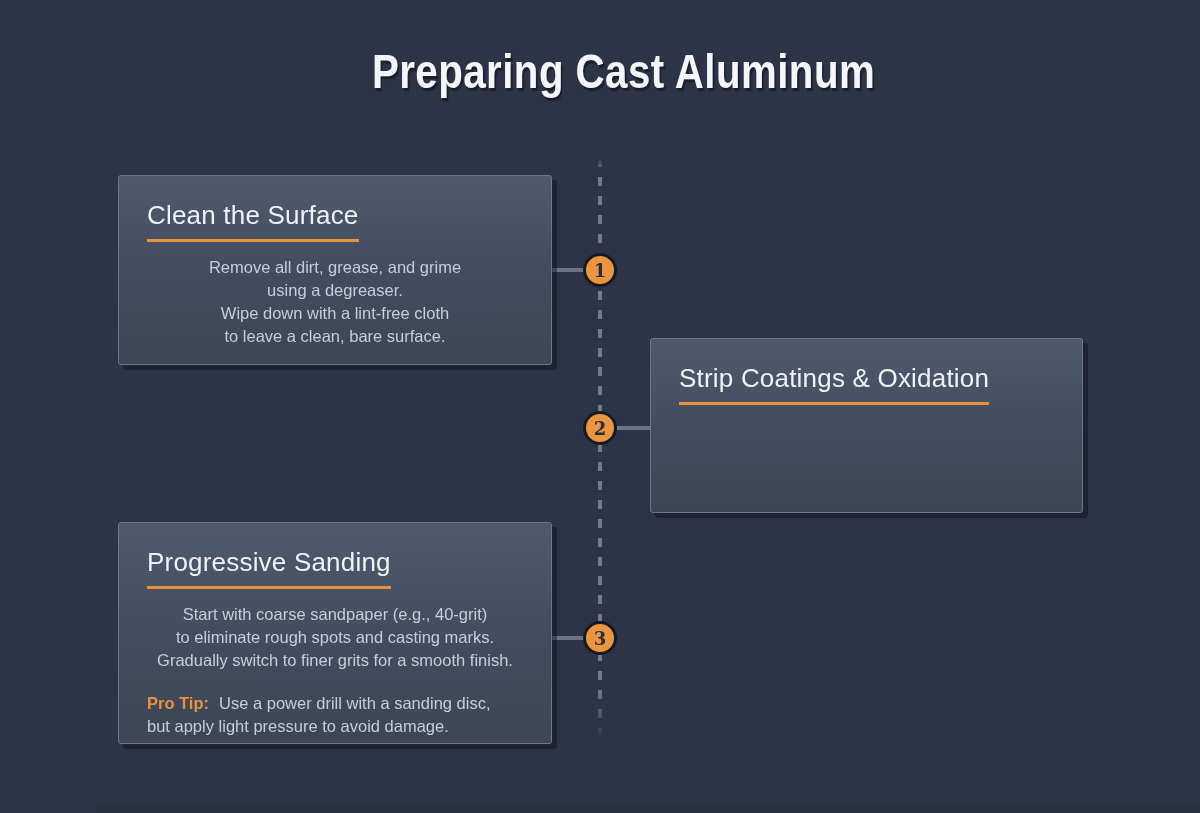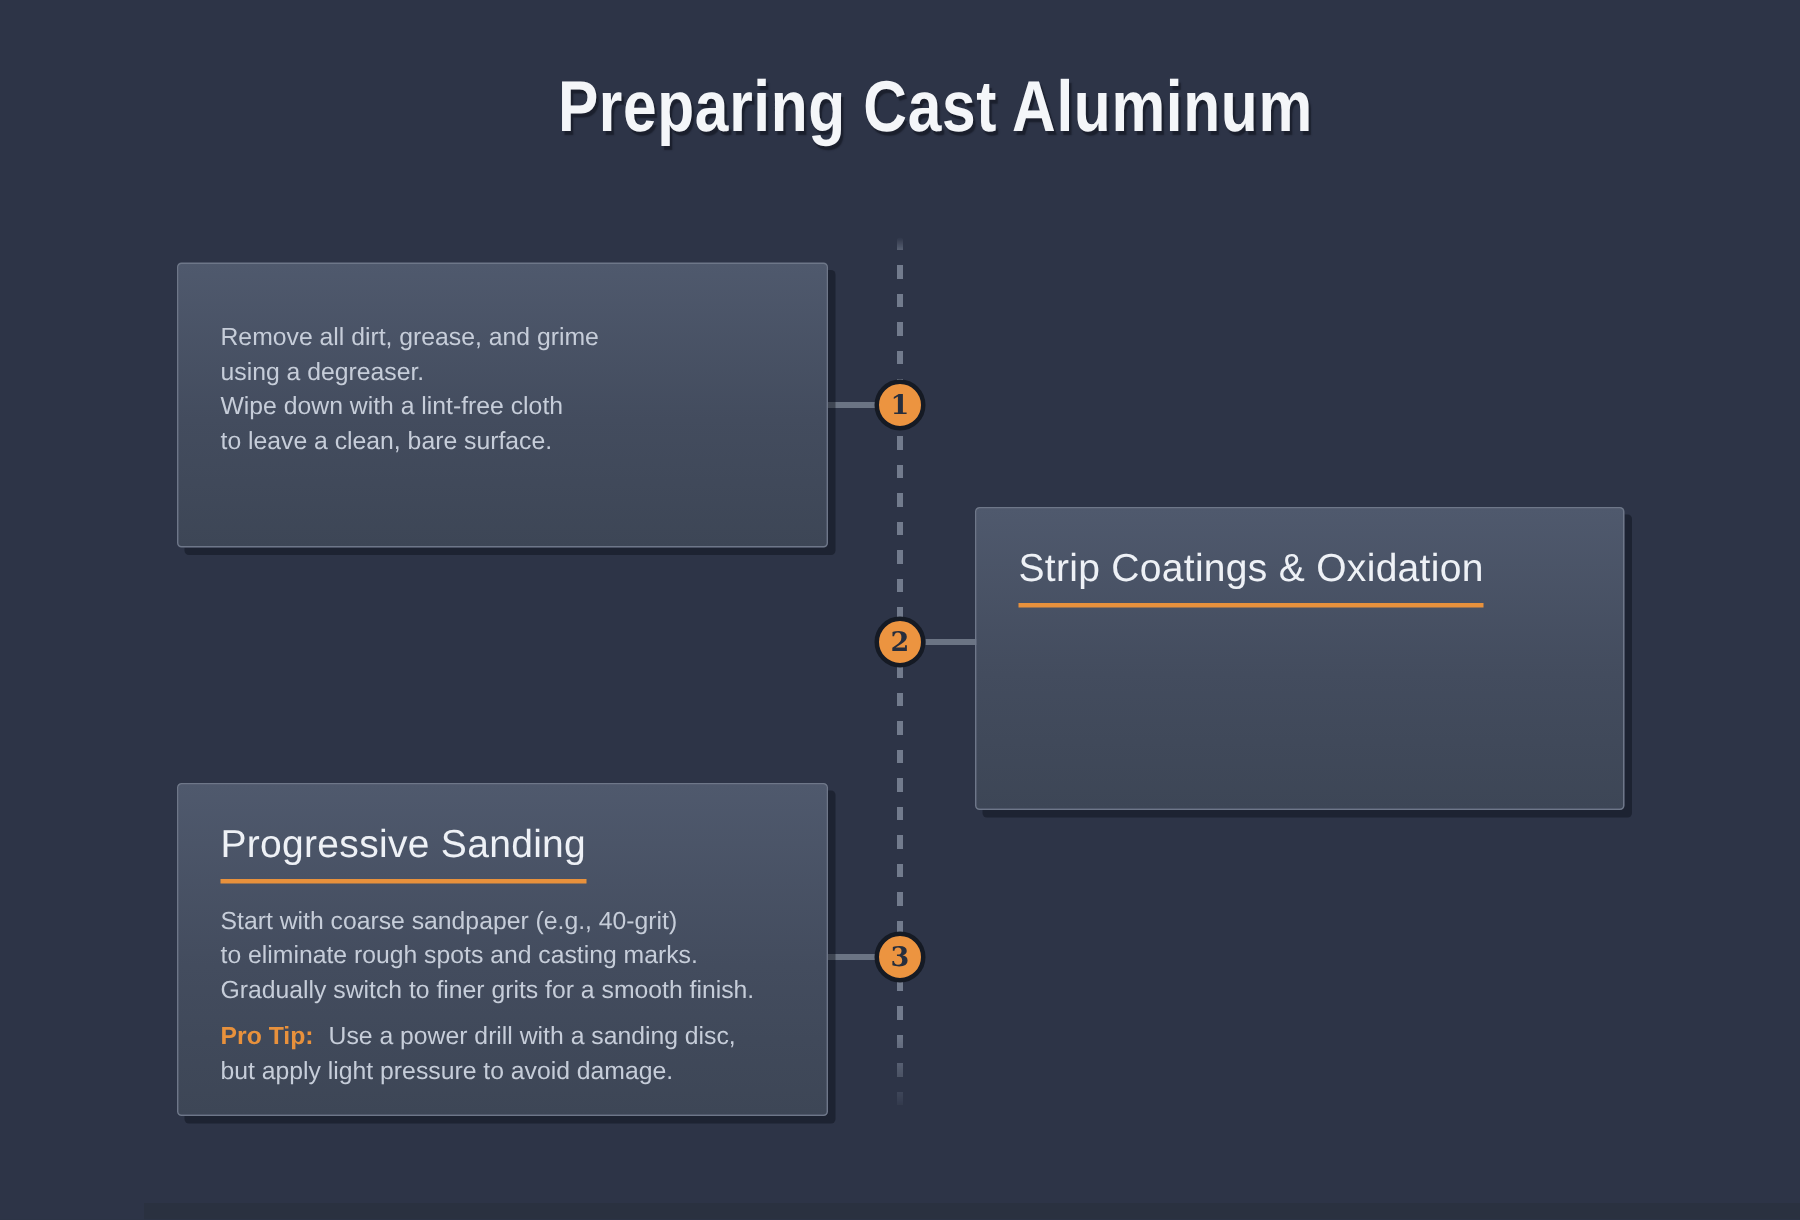--- a/index.html
+++ b/index.html
@@ -63,38 +63,39 @@
   .card{
     position:absolute;box-sizing:border-box;
     background:linear-gradient(180deg,#4f596d 0%,#434c5e 55%,#3d4656 100%);
     border:1px solid #6e7789;
     border-radius:3px;
     box-shadow:5px 5px 0 0 rgba(12,16,24,0.45);
     padding:24px 28px;
     z-index:1;
   }
   .card-1{left:118px;top:175px;width:434px;height:190px;}
-  .card-2{left:650px;top:338px;width:433px;height:202px;}
+  .card-2{left:650px;top:338px;width:433px;height:175px;}
   .card-3{left:118px;top:522px;width:434px;height:222px;}
   .card h2{
     margin:0;
     display:table;
     font-size:26px;font-weight:400;letter-spacing:0.2px;
     color:#eef1f6;
     padding-bottom:8px;
     border-bottom:3px solid #e8913c;
   }
   .card .body{
     margin-top:14px;
     font-size:16.5px;line-height:23px;
     color:#c6cdd9;
     white-space:pre-line;
+    text-align:center;
   }
   .card .tip{
-    margin-top:8px;
+    margin-top:20px;
     font-size:16.5px;line-height:23px;
     color:#c6cdd9;
   }
   .tip-label{color:#e8913c;font-weight:700;margin-right:10px;}
   .tip-text{white-space:pre-line;}
 
   
   .footer-strip{
     position:absolute;left:96px;top:802px;width:1104px;height:11px;
     background:#2a3140;
@@ -118,20 +119,21 @@
     <span>1</span>
   </div>
   <div class="marker marker-2">
     <span>2</span>
   </div>
   <div class="marker marker-3">
     <span>3</span>
   </div>
 
   <div class="card card-1">
+    <h2>Clean the Surface</h2>
     <div class="body">Remove all dirt, grease, and grime
 using a degreaser.
 Wipe down with a lint-free cloth
 to leave a clean, bare surface.</div>
   </div>
 
   <div class="card card-2">
     <h2>Strip Coatings &amp; Oxidation</h2>
   </div>
 

